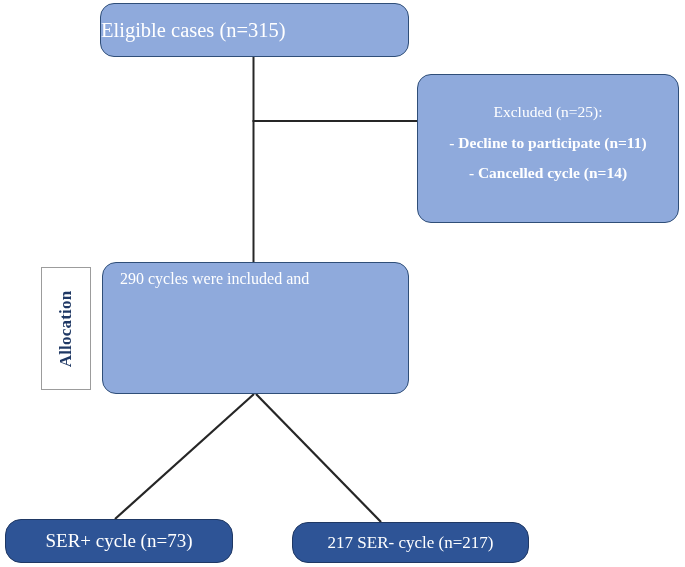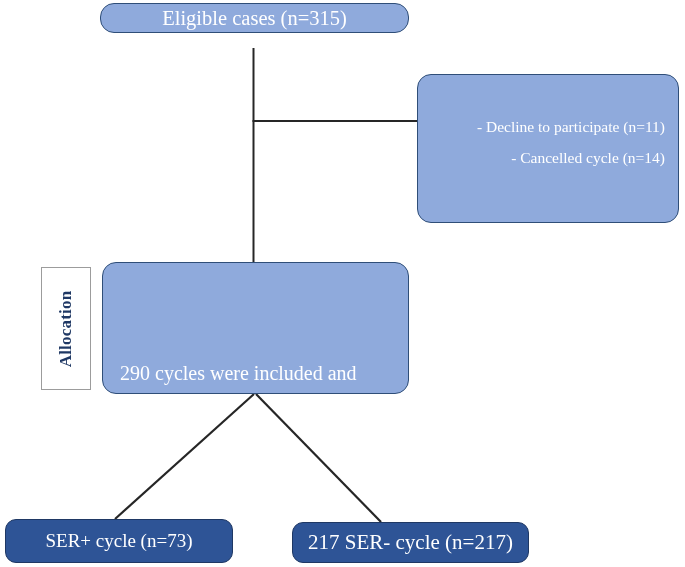--- a/index.html
+++ b/index.html
@@ -44,65 +44,65 @@
 
   .node-light {
     background: #8FAADC;
     border: 1.6px solid #2F4E78;
     border-radius: 14px;
   }
 
   .node-dark {
     background: #2E5496;
     border: 1.6px solid #1F3864;
-    border-radius: 11px;
+    border-radius: 16px;
   }
 
   
 
   #node-eligible {
     left: 100px;
     top: 3px;
     width: 309px;
-    height: 30px;
-    align-items: center;
+    height: 54px;
     font-size: 20.5px;
   }
 
   #node-excluded {
     left: 417px;
     top: 74px;
     width: 262px;
     height: 149px;
     padding: 6px 13px 6px 13px;
     justify-content: center;
     font-size: 15.5px;
     line-height: 1.15;
   }
   #node-excluded .ex-title {
     text-align: center;
     margin-bottom: 13px;
   }
   #node-excluded .ex-item {
-    text-align: right;
+    text-align: center;
     margin-bottom: 13px;
+    font-weight: bold;
   }
   #node-excluded .ex-item:last-child {
     margin-bottom: 12px;
   }
 
   #node-allocation {
     left: 102px;
     top: 262px;
     width: 307px;
     height: 132px;
     padding: 4px 28px 4px 17px;
-    font-size: 20px;
+    font-size: 16px;
     line-height: 1.48;
-    justify-content: flex-end;
+    justify-content: space-between;
   }
 
   #label-allocation {
     position: absolute;
     left: 41px;
     top: 267px;
     width: 48px;
     height: 121px;
     background: #ffffff;
     border: 1.3px solid #9c9c9c;
@@ -128,21 +128,21 @@
     align-items: center;
     font-size: 19px;
   }
 
   #node-serneg {
     left: 292px;
     top: 522px;
     width: 237px;
     height: 41px;
     align-items: center;
-    font-size: 21px;
+    font-size: 17px;
   }
 
   .node-line {
     white-space: nowrap;
   }
   .node-allocation-line {
     white-space: nowrap;
   }
 </style>
 </head>
@@ -159,20 +159,21 @@
     <line x1="254" y1="394" x2="115" y2="519" stroke="#262626" stroke-width="2.2"></line>
 
     <line x1="256" y1="394" x2="381" y2="522" stroke="#262626" stroke-width="2.2"></line>
   </svg>
 
   <div class="node node-light" id="node-eligible">
     <span class="node-line">Eligible cases (n=315)</span>
   </div>
 
   <div class="node node-light" id="node-excluded">
+    <span class="ex-title">Excluded (n=25):</span>
     <span class="ex-item">- Decline to participate (n=11)</span>
     <span class="ex-item">- Cancelled cycle (n=14)</span>
   </div>
 
   <div id="label-allocation">
     <span class="vtext">Allocation</span>
   </div>
 
   <div class="node node-light" id="node-allocation">
     <span class="node-allocation-line">290 cycles were included and</span>

